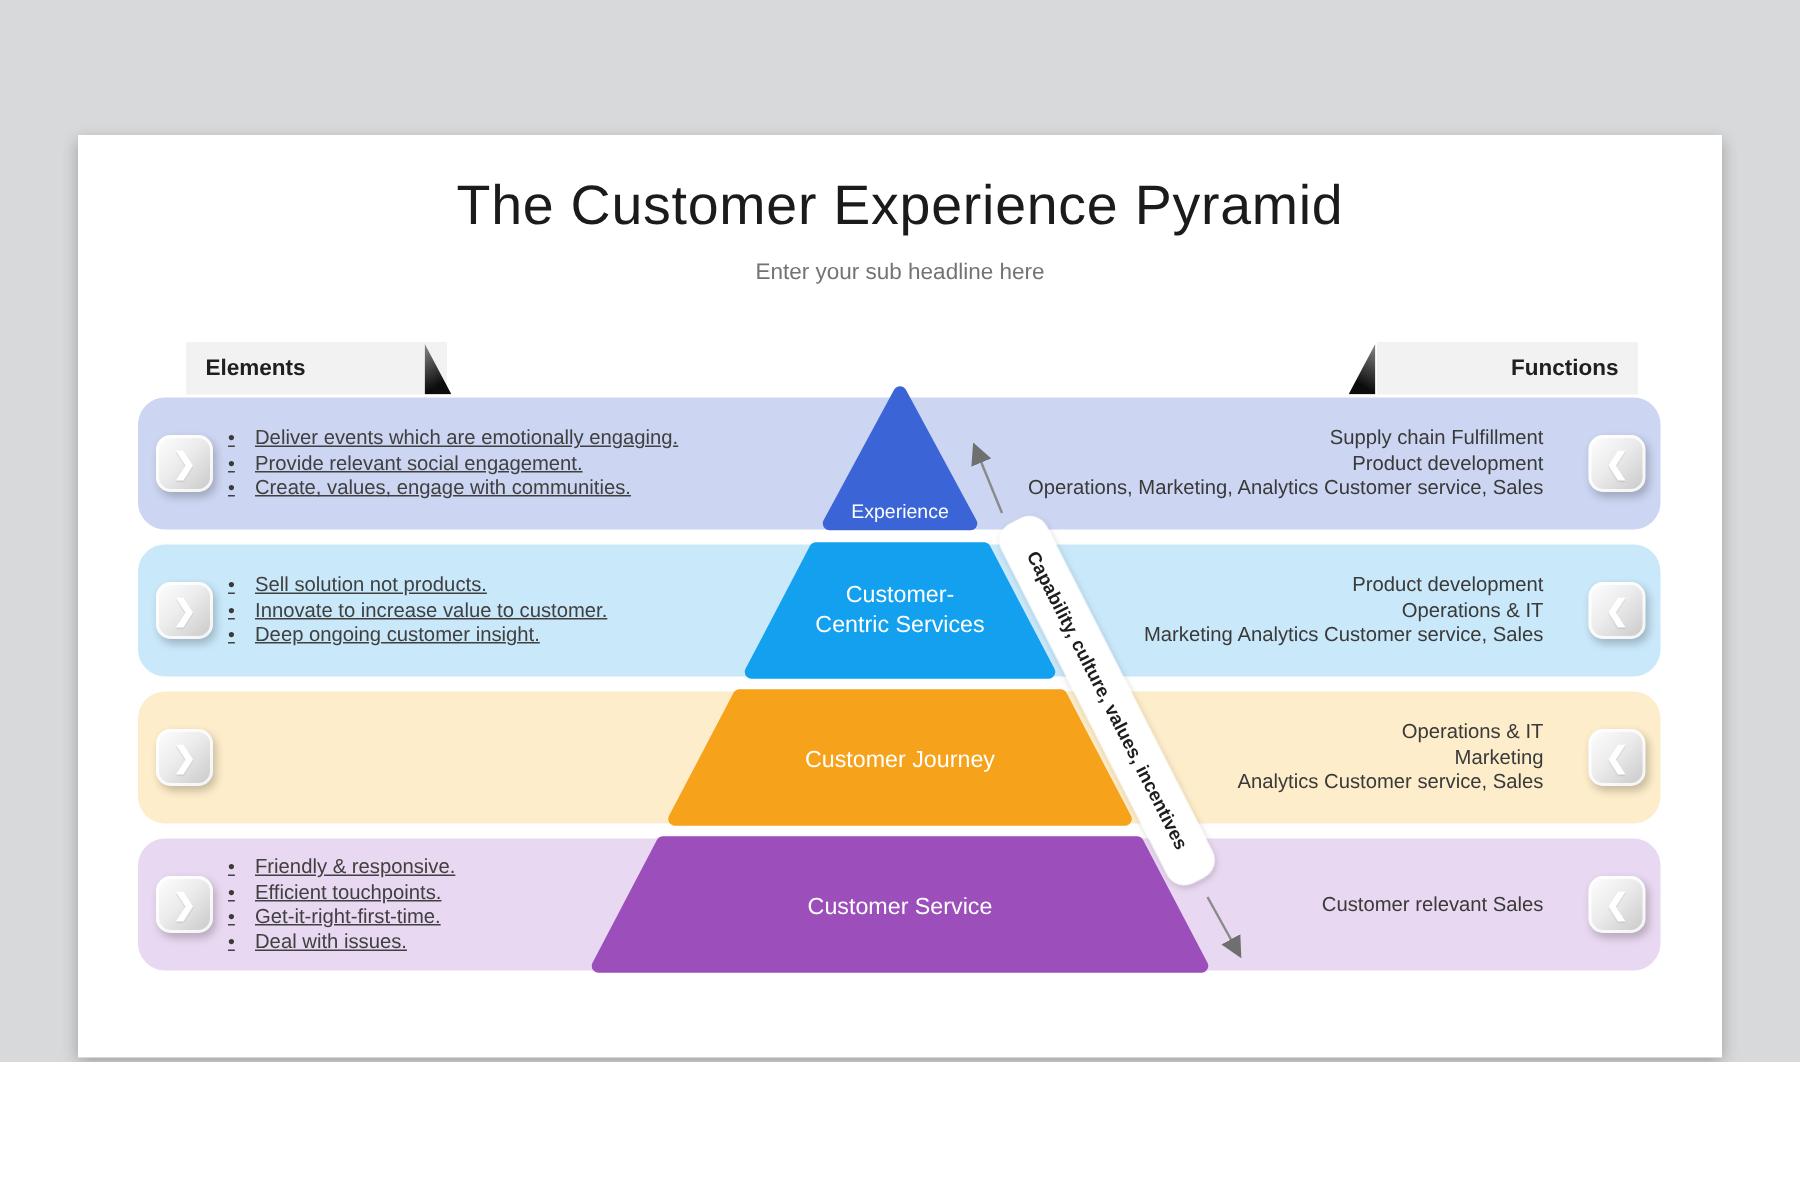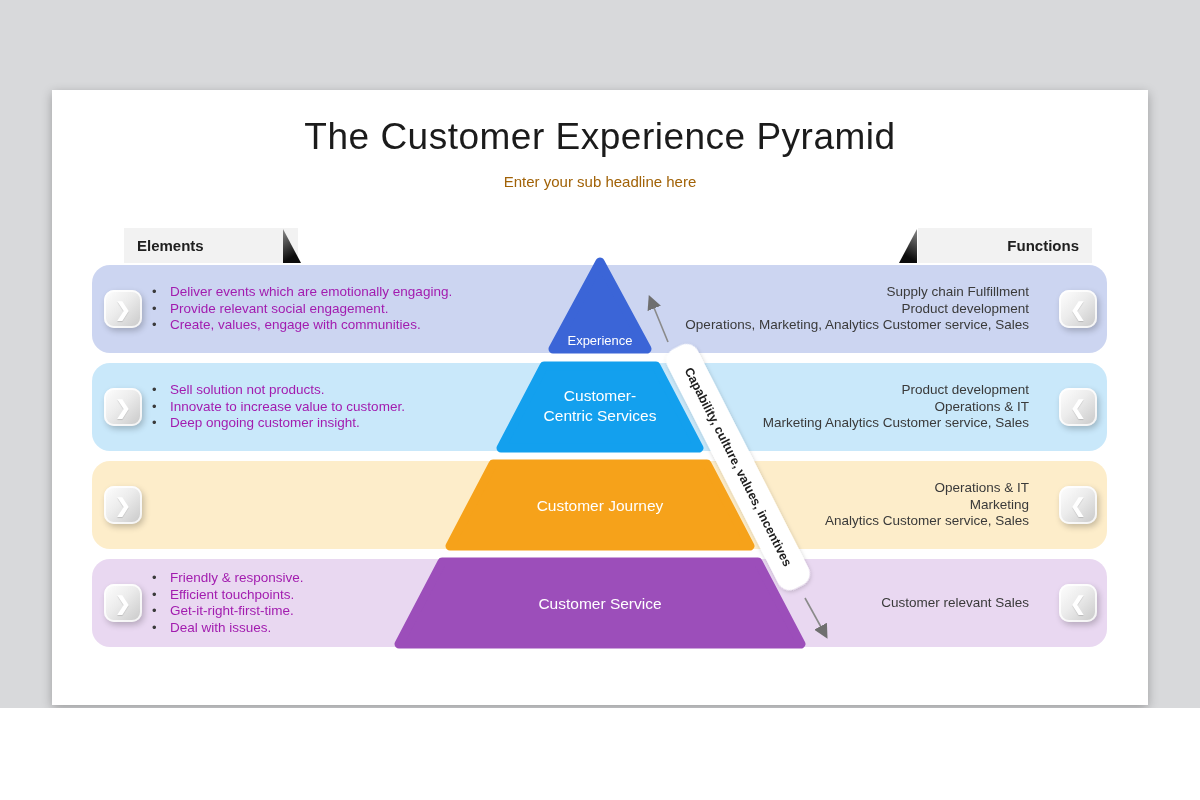--- a/index.html
+++ b/index.html
@@ -2,41 +2,41 @@
 <html><head>
 <meta charset="utf-8">
 <style>
   html,body{margin:0;padding:0;}
   body{font-family:"Liberation Sans",sans-serif;}
   .page{position:relative;width:1200px;height:708px;background:#d8d9db;overflow:hidden;}
   .slide{position:absolute;left:52px;top:90px;width:1096px;height:615px;background:#ffffff;
          box-shadow:0 3px 10px rgba(0,0,0,.28);}
   .title{position:absolute;left:0;top:26px;width:100%;text-align:center;font-size:37px;
          font-weight:400;color:#1b1b1b;letter-spacing:.5px;}
-  .subtitle{position:absolute;left:0;top:83px;width:100%;text-align:center;font-size:15px;color:#a16207;}
+  .subtitle{position:absolute;left:0;top:83px;width:100%;text-align:center;font-size:15px;color:#737373;}
 
   .hdr{position:absolute;top:138px;height:35px;background:#f2f2f2;display:flex;align-items:center;
        font-size:15px;font-weight:bold;color:#202020;}
   .hdr-left{left:72px;width:174px;padding-left:13px;box-sizing:border-box;}
   .hdr-right{left:866px;width:174px;justify-content:flex-end;padding-right:13px;box-sizing:border-box;padding-left:37px;}
   .fold{position:absolute;width:18px;height:34px;top:139px;}
   .fold-left{left:231px;background:linear-gradient(150deg,#8a8a8a 0%,#0c0c0c 75%);
              clip-path:polygon(0 0,100% 100%,0 100%);}
   .fold-right{left:847px;background:linear-gradient(210deg,#8a8a8a 0%,#0c0c0c 75%);
               clip-path:polygon(100% 0,100% 100%,0 100%);}
 
   .band{position:absolute;left:40px;width:1015px;height:88px;border-radius:18px;}
   .band1{top:175px;background:#ccd5f1;}
   .band2{top:273px;background:#c9e8fa;}
   .band3{top:371px;background:#fdedca;}
   .band4{top:469px;background:#e9d8f1;}
 
   .bullets{position:absolute;left:60px;top:0;bottom:0;width:360px;display:flex;
            flex-direction:column;justify-content:center;margin:0;padding:0;list-style:none;}
-  .bullets li{display:flex;font-size:13.5px;color:#a21caf;line-height:16.5px;}
+  .bullets li{display:flex;font-size:13.5px;color:#404040;line-height:16.5px;text-decoration:underline;}
   .bullets li::before{content:"\2022";width:18px;flex:0 0 18px;color:#3a3a3a;font-size:13px;}
 
   .funcs{position:absolute;right:78px;top:0;bottom:0;width:400px;display:flex;
          flex-direction:column;justify-content:center;text-align:right;
          font-size:13.5px;color:#3a3a3a;line-height:16.5px;}
 
   .nav-btn{position:absolute;top:50%;margin-top:-19px;width:38px;height:38px;border-radius:10px;
            background:linear-gradient(135deg,#ffffff 0%,#ececec 45%,#c7c7c7 100%);
            box-shadow:2px 3px 6px rgba(0,0,0,.22), inset 0 0 0 2px rgba(255,255,255,.8);
            display:flex;align-items:center;justify-content:center;cursor:pointer;}

